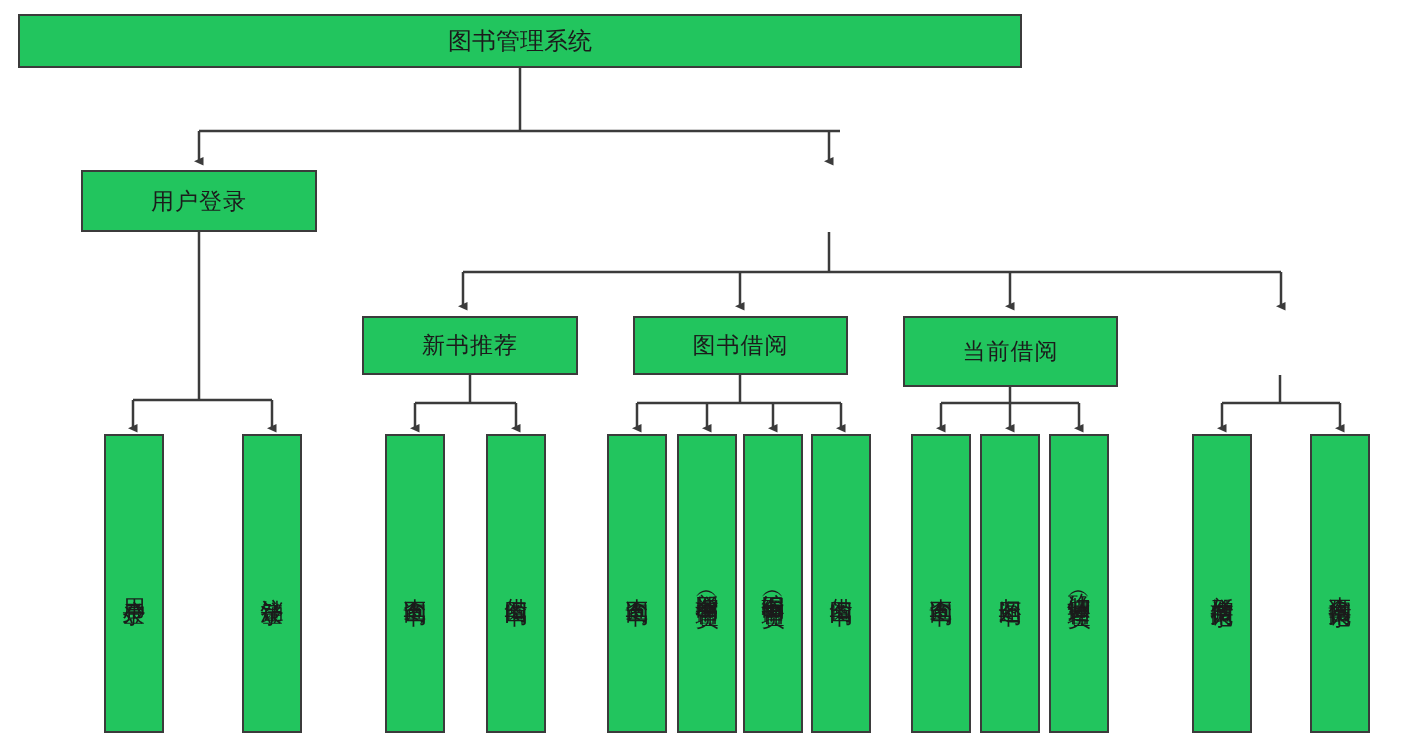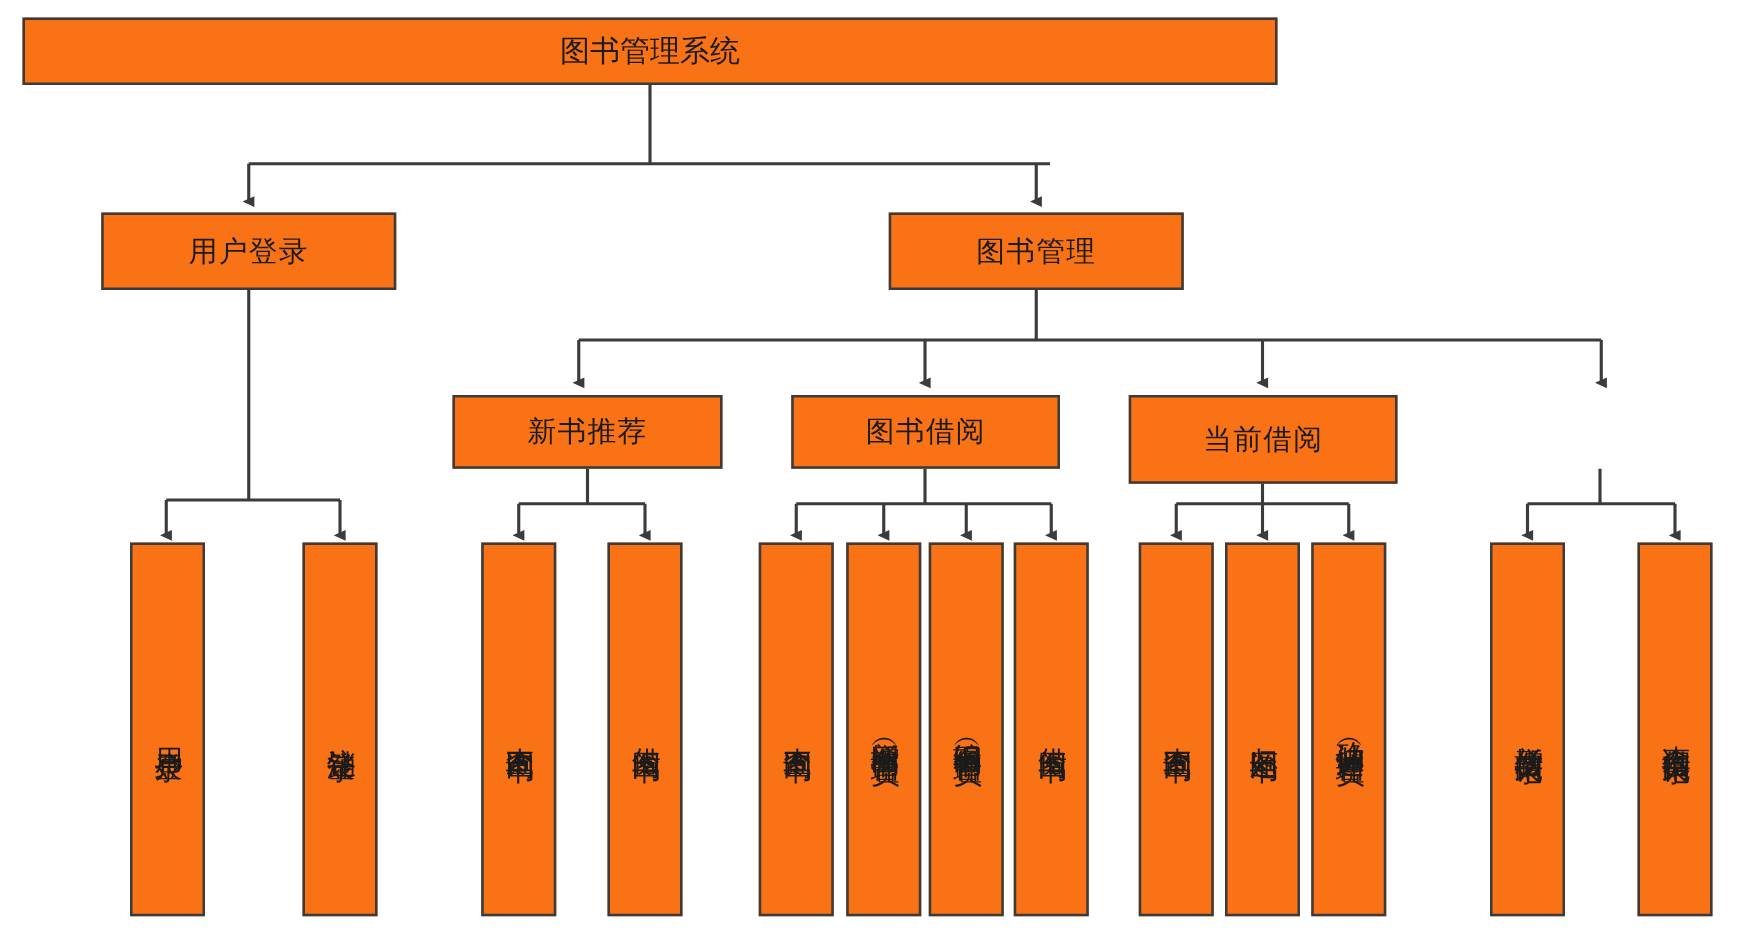--- a/index.html
+++ b/index.html
@@ -14,21 +14,21 @@
     position: relative;
     width: 1405px;
     height: 747px;
     background: #ffffff;
     overflow: hidden;
   }
   .node {
     position: absolute;
     box-sizing: border-box;
     border: 2.5px solid #3b3b3b;
-    background: #f97316;
+    background: #22c55e;
     display: flex;
     align-items: center;
     justify-content: center;
     color: #1b1b1b;
   }
   .node.horiz {
     font-size: 23px;
     letter-spacing: 1px;
   }
   .node.root {
@@ -120,23 +120,20 @@
     </g>
   </svg>
 
   <div class="node root" style="left:18px; top:14px; width:1004px; height:54px;">
     <span>图书管理系统</span>
   </div>
 
   <div class="node horiz" style="left:81px; top:170px; width:236px; height:62px;">
     <span>用户登录</span>
   </div>
-  <div class="node horiz" style="left:711px; top:170px; width:236px; height:62px;">
-    <span>图书管理</span>
-  </div>
 
   <div class="node horiz" style="left:633px; top:316px; width:215px; height:59px;">
     <span>图书借阅</span>
   </div>
   <div class="node horiz" style="left:362px; top:316px; width:216px; height:59px;">
     <span>新书推荐</span>
   </div>
   <div class="node horiz" style="left:903px; top:316px; width:215px; height:71px;">
     <span>当前借阅</span>
   </div>

